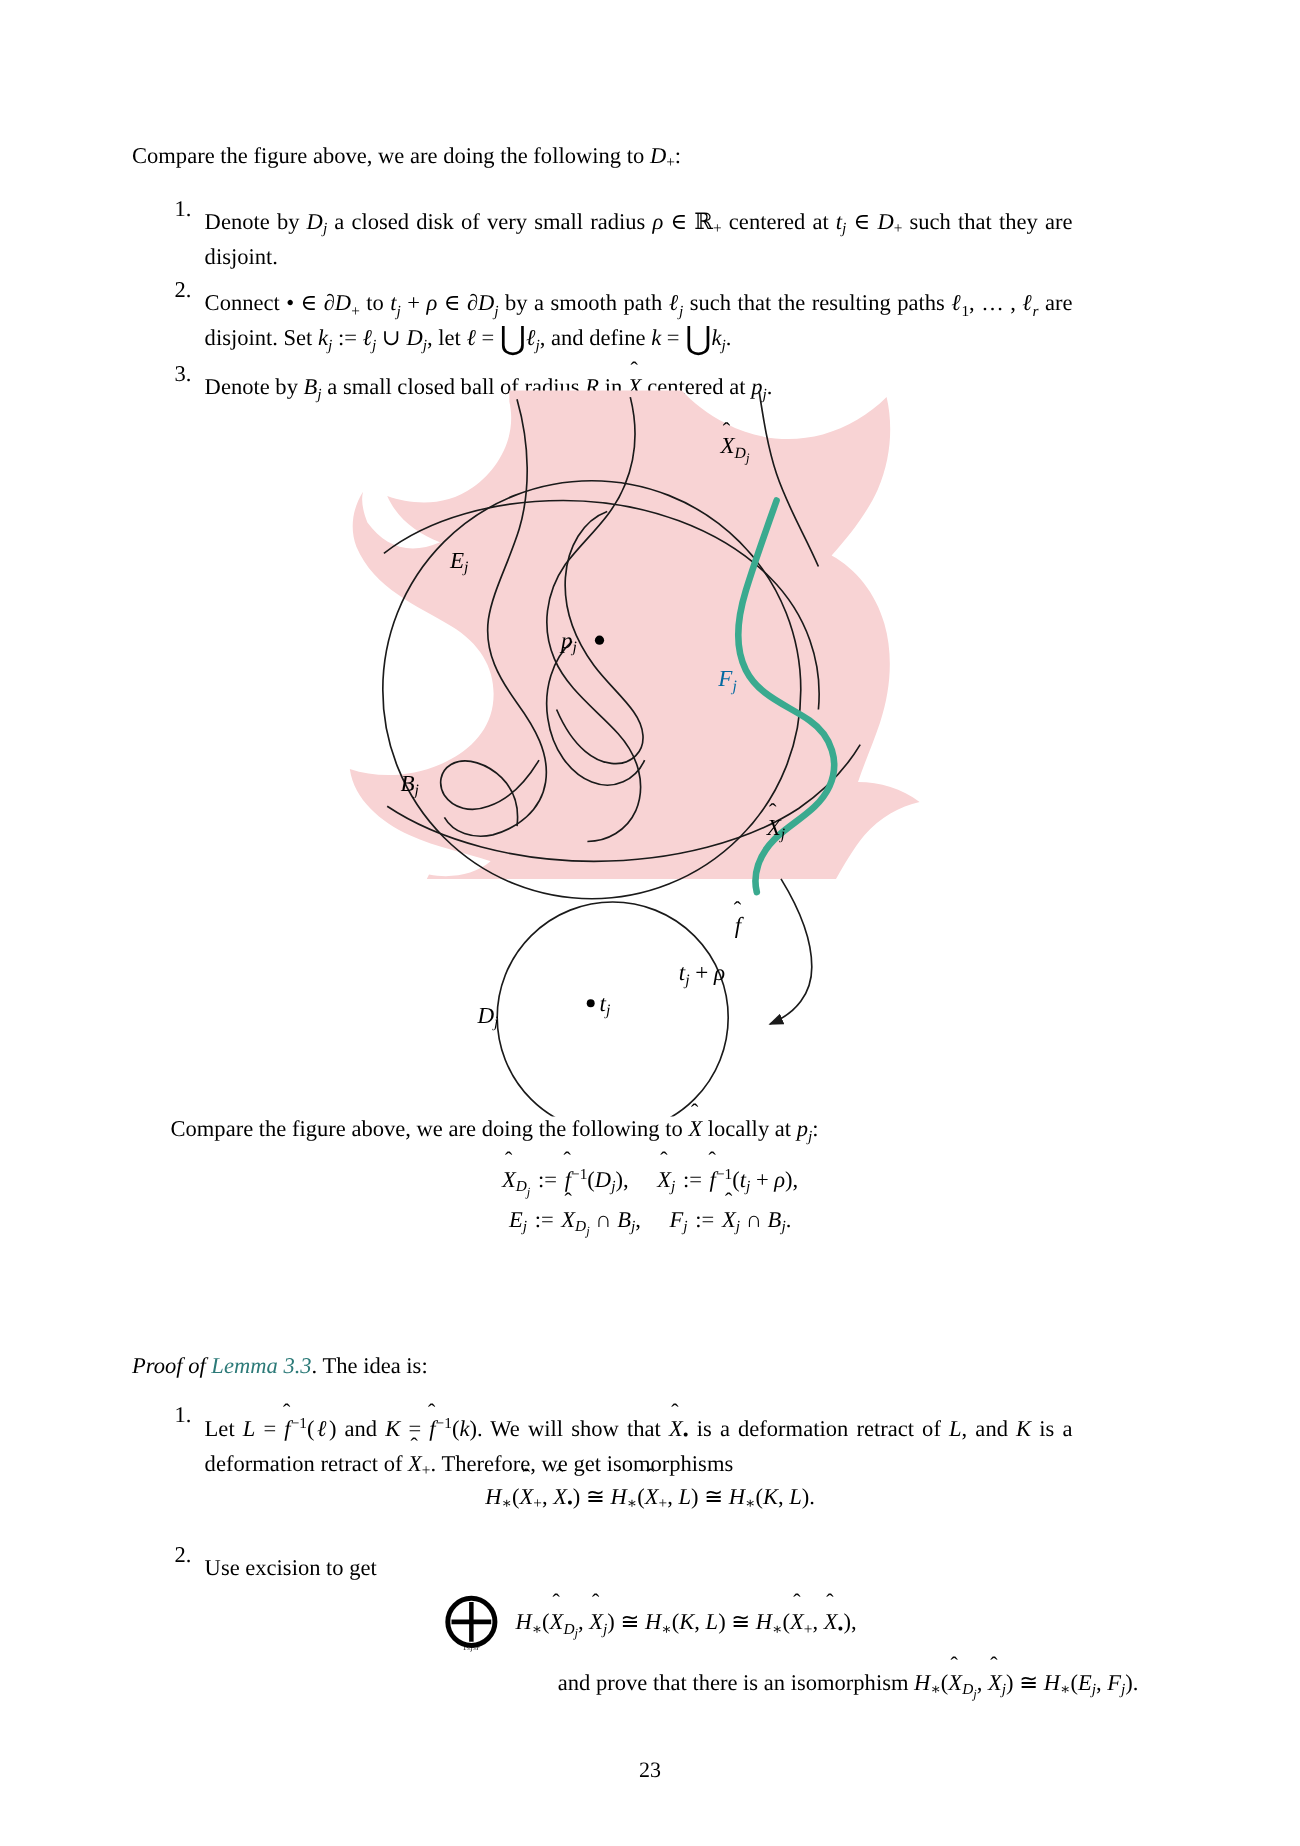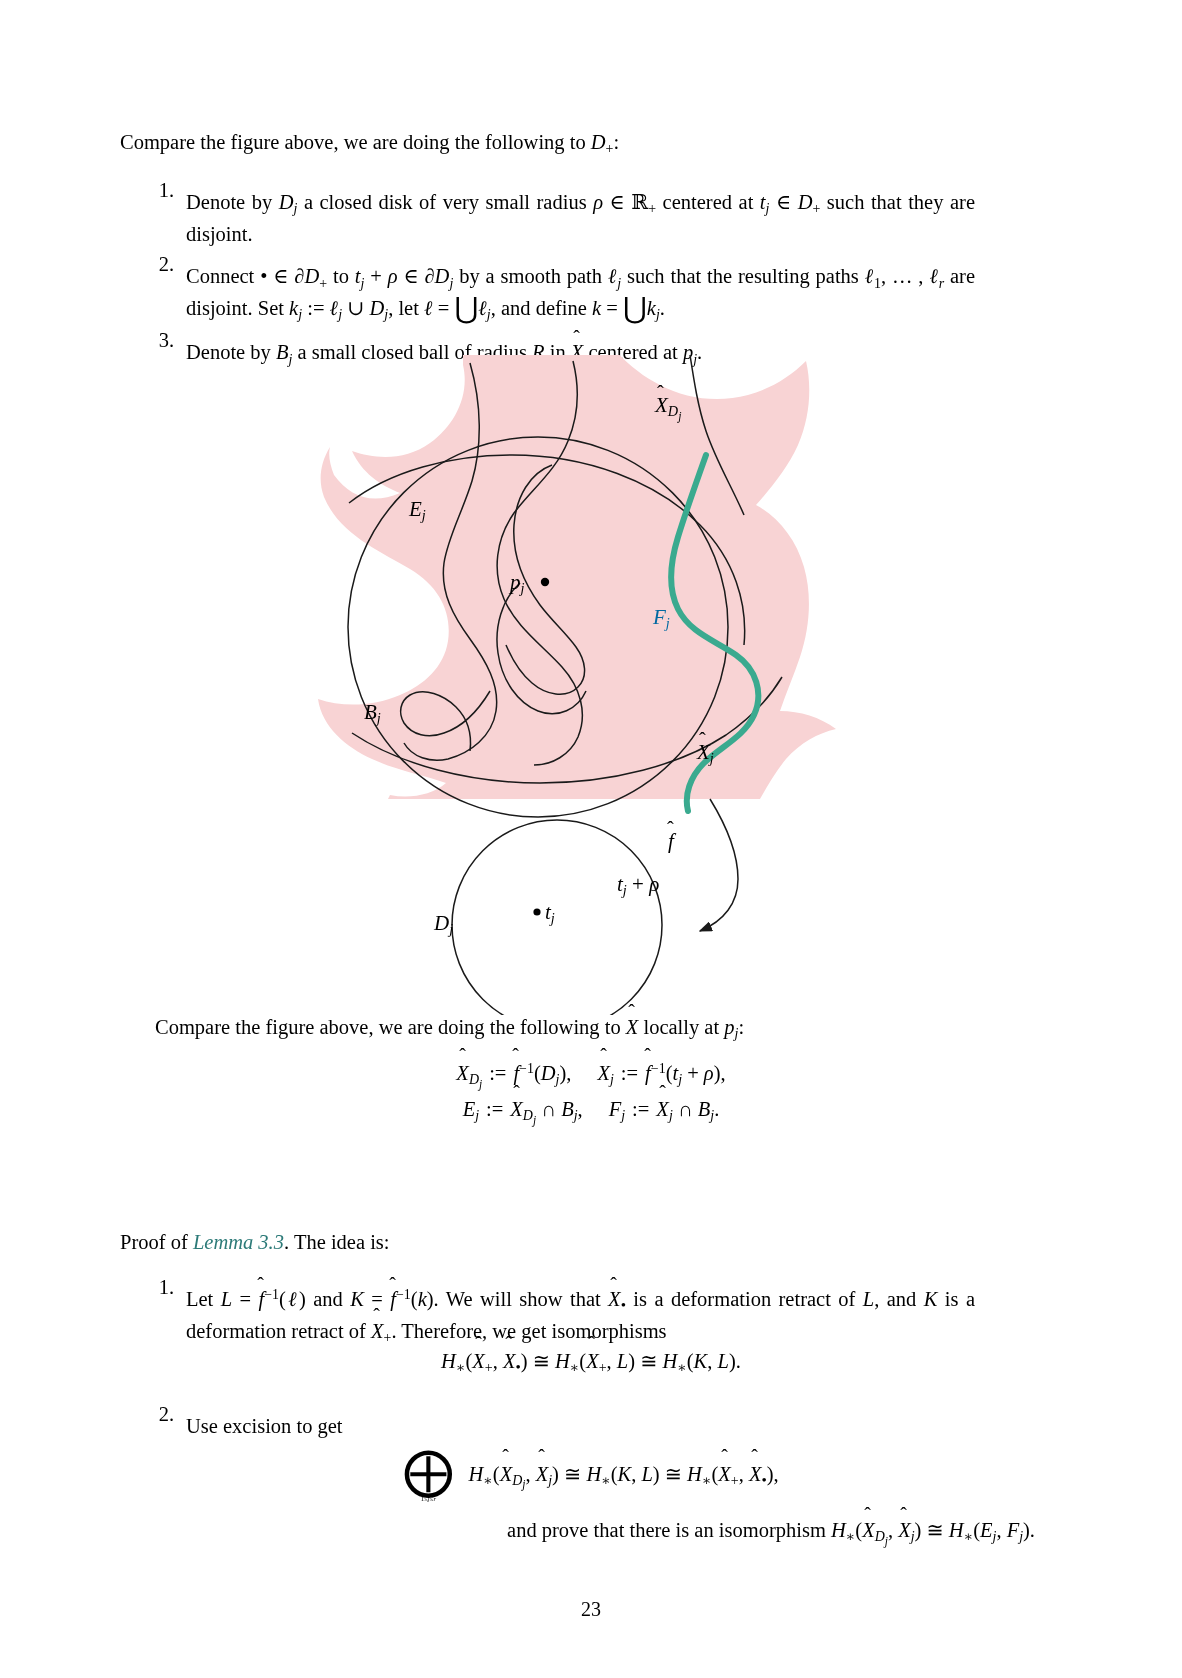--- a/index.html
+++ b/index.html
@@ -338,21 +338,21 @@
   <div class="display-eq" style="left:0; top:1057px;">
     <span class="eq-row">
       <span class="mi hat">X</span><span class="sub">D<span class="sub" style="font-size:0.82em;">j</span></span><span class="gap-sm"></span>:=<span class="gap-sm"></span><span class="mi hat">f</span><span class="sup">−1</span>(<span class="mi">D<span class="sub">j</span></span>),<span class="gap-lg"></span><span class="mi hat">X</span><span class="sub">j</span><span class="gap-sm"></span>:=<span class="gap-sm"></span><span class="mi hat">f</span><span class="sup">−1</span>(<span class="mi">t<span class="sub">j</span></span> + <span class="mi">ρ</span>),
     </span>
     <span class="eq-row">
       <span class="mi">E<span class="sub">j</span></span><span class="gap-sm"></span>:=<span class="gap-sm"></span><span class="mi hat">X</span><span class="sub">D<span class="sub" style="font-size:0.82em;">j</span></span> ∩ <span class="mi">B<span class="sub">j</span></span>,<span class="gap-lg"></span><span class="mi">F<span class="sub">j</span></span><span class="gap-sm"></span>:=<span class="gap-sm"></span><span class="mi hat">X</span><span class="sub">j</span> ∩ <span class="mi">B<span class="sub">j</span></span>.
     </span>
   </div>
 
   <div class="para" style="left:120px; top:1228px; width:900px; text-align:left;">
-    <span style="">Proof of</span>
+    <span style="font-style:italic;">Proof of</span>
     <span class="link">Lemma 3.3</span><span>.</span>
     <span>The idea is:</span>
   </div>
 
   <div class="ol" style="left:140px; top:1273px; width:835px;">
     <div class="li">
       <div class="li-num">1.</div>
       <div class="li-body">
         Let <span class="mi">L</span> = <span class="mi hat">f</span><span class="sup">−1</span>(<span class="mi">ℓ</span>) and <span class="mi">K</span> = <span class="mi hat">f</span><span class="sup">−1</span>(<span class="mi">k</span>). We will show that <span class="mi hat">X</span><span class="bullet-sub">•</span> is a deformation retract of <span class="mi">L</span>, and <span class="mi">K</span> is a deformation retract of <span class="mi hat">X</span><span class="sub up">+</span>. Therefore, we get isomorphisms
       </div>

